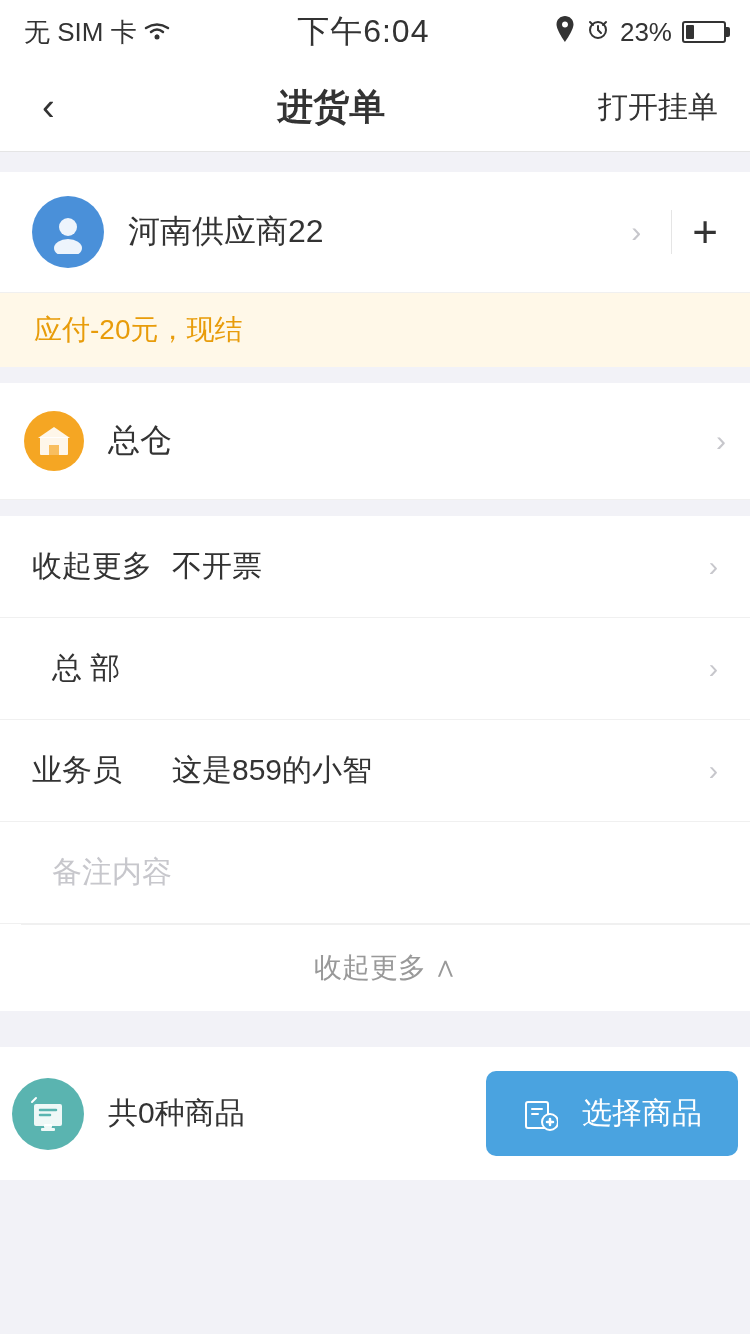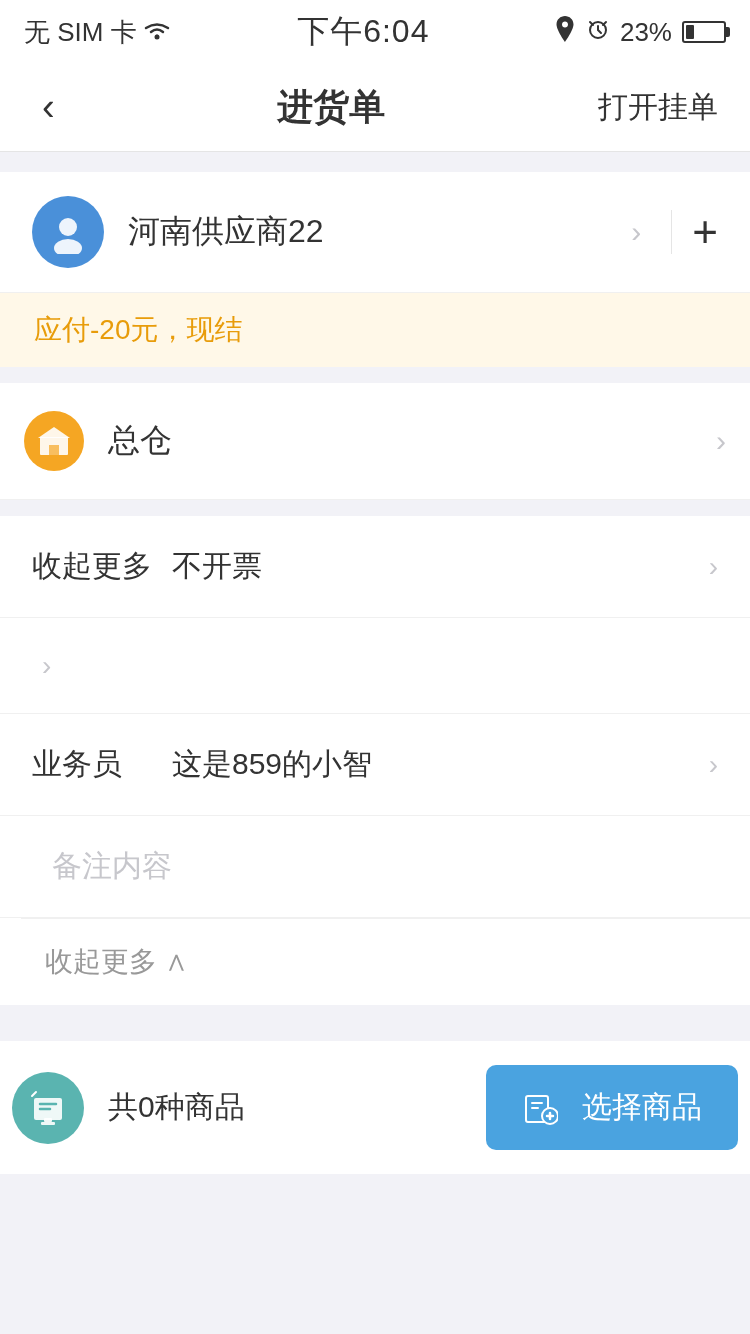--- a/index.html
+++ b/index.html
@@ -226,20 +226,21 @@
     }
     .warehouse-name {
       flex: 1;
       font-size: 32px;
       color: #333;
     }
 
     
     .collapse-toggle {
       background: #fff;
+      text-align: center;
       padding: 24px;
       font-size: 28px;
       color: #999;
       cursor: pointer;
       border-top: 1px solid #f0f0f0;
       margin-left: 21px;
     }
 
     
     .bottom-section {
@@ -367,20 +368,21 @@
 
   <div class="card">
 
     <div class="form-row">
       <span class="form-label">收起更多</span>
       <span class="form-value">不开票</span>
       <span class="form-chevron">›</span>
     </div>
 
     <div class="form-row">
+      <span class="form-value">总 部</span>
       <span class="form-chevron">›</span>
     </div>
 
     <div class="form-row">
       <span class="form-label">业务员</span>
       <span class="form-value">这是859的小智</span>
       <span class="form-chevron">›</span>
     </div>
 
     <div class="form-row">

